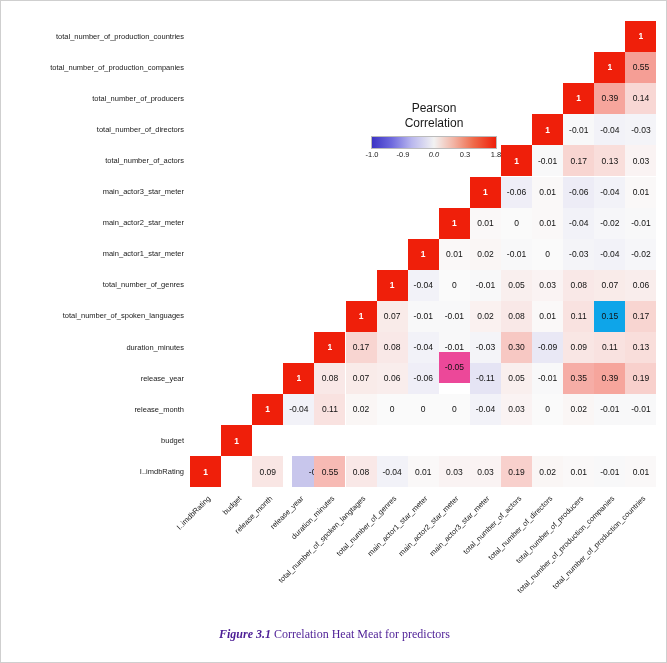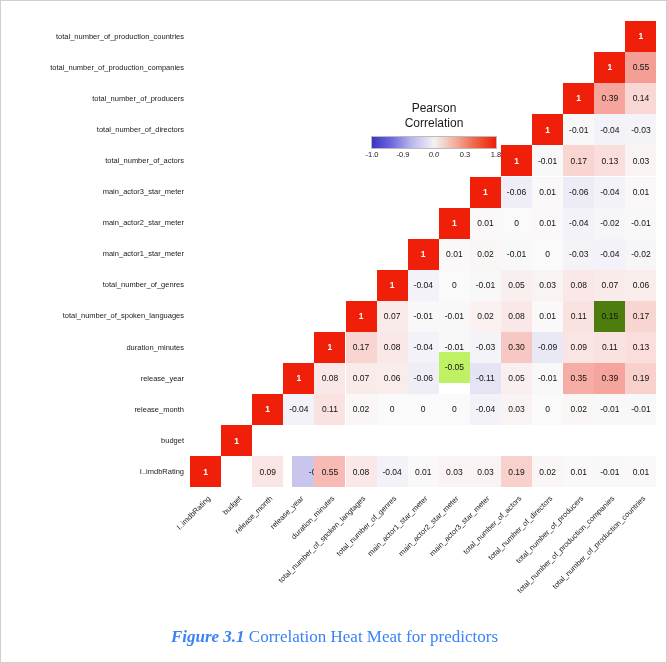--- a/index.html
+++ b/index.html
@@ -93,22 +93,22 @@
     transform: translateX(-50%);
     color: #1a1a1a;
   }
   #caption {
     position: absolute;
     left: 0;
     top: 626px;
     width: 667px;
     text-align: center;
     font-family: "Liberation Serif", serif;
-    font-size: 17px;
-    color: #3b82f6;
+    font-size: 12px;
+    color: #4c1d95;
   }
   #caption .fignum {
     font-style: italic;
     font-weight: bold;
   }
 </style>
 </head>
 <body>
 
 <div id="figure-wrap">
@@ -161,39 +161,39 @@
         <div class="cell" style="left: 593.3px; top: 268.8px; width: 31.1px; height: 31.1px; background: rgb(249, 235, 233);">0.07</div>
         <div class="cell" style="left: 624.4px; top: 268.8px; width: 31.1px; height: 31.1px; background: rgb(249, 237, 236);">0.06</div>
         <div class="cell" style="left: 344.5px; top: 299.9px; width: 31.1px; height: 31.1px; background: rgb(239, 31, 10); color: rgb(255, 255, 255); font-weight: bold;">1</div>
         <div class="cell" style="left: 375.6px; top: 299.9px; width: 31.1px; height: 31.1px; background: rgb(249, 235, 233);">0.07</div>
         <div class="cell" style="left: 406.7px; top: 299.9px; width: 31.1px; height: 31.1px; background: rgb(248, 248, 249);">-0.01</div>
         <div class="cell" style="left: 437.8px; top: 299.9px; width: 31.1px; height: 31.1px; background: rgb(248, 248, 249);">-0.01</div>
         <div class="cell" style="left: 468.9px; top: 299.9px; width: 31.1px; height: 31.1px; background: rgb(250, 241, 240);">0.02</div>
         <div class="cell" style="left: 500px; top: 299.9px; width: 31.1px; height: 31.1px; background: rgb(249, 232, 231);">0.08</div>
         <div class="cell" style="left: 531.1px; top: 299.9px; width: 31.1px; height: 31.1px; background: rgb(250, 248, 248);">0.01</div>
         <div class="cell" style="left: 562.2px; top: 299.9px; width: 31.1px; height: 31.1px; background: rgb(249, 226, 224);">0.11</div>
-        <div class="cell" style="left: 593.3px; top: 299.9px; width: 31.1px; height: 31.1px; background: #4d7c0f;">0.15</div>
+        <div class="cell" style="left: 593.3px; top: 299.9px; width: 31.1px; height: 31.1px; background: #0ea5e9;">0.15</div>
         <div class="cell" style="left: 624.4px; top: 299.9px; width: 31.1px; height: 31.1px; background: rgb(248, 213, 209);">0.17</div>
         <div class="cell" style="left: 313.4px; top: 331px; width: 31.1px; height: 31.1px; background: rgb(239, 31, 10); color: rgb(255, 255, 255); font-weight: bold;">1</div>
         <div class="cell" style="left: 344.5px; top: 331px; width: 31.1px; height: 31.1px; background: rgb(248, 213, 209);">0.17</div>
         <div class="cell" style="left: 375.6px; top: 331px; width: 31.1px; height: 31.1px; background: rgb(249, 232, 231);">0.08</div>
         <div class="cell" style="left: 406.7px; top: 331px; width: 31.1px; height: 31.1px; background: rgb(242, 242, 248);">-0.04</div>
         <div class="cell" style="left: 437.8px; top: 331px; width: 31.1px; height: 31.1px; background: rgb(248, 248, 249);">-0.01</div>
         <div class="cell" style="left: 468.9px; top: 331px; width: 31.1px; height: 31.1px; background: rgb(244, 244, 248);">-0.03</div>
         <div class="cell" style="left: 500px; top: 331px; width: 31.1px; height: 31.1px; background: rgb(247, 200, 195);">0.30</div>
         <div class="cell" style="left: 531.1px; top: 331px; width: 31.1px; height: 31.1px; background: rgb(233, 232, 245);">-0.09</div>
         <div class="cell" style="left: 562.2px; top: 331px; width: 31.1px; height: 31.1px; background: rgb(249, 230, 228);">0.09</div>
         <div class="cell" style="left: 593.3px; top: 331px; width: 31.1px; height: 31.1px; background: rgb(249, 226, 224);">0.11</div>
         <div class="cell" style="left: 624.4px; top: 331px; width: 31.1px; height: 31.1px; background: rgb(249, 222, 219);">0.13</div>
         <div class="cell" style="left: 282.3px; top: 362.1px; width: 31.1px; height: 31.1px; background: rgb(239, 31, 10); color: rgb(255, 255, 255); font-weight: bold;">1</div>
         <div class="cell" style="left: 313.4px; top: 362.1px; width: 31.1px; height: 31.1px; background: rgb(249, 232, 231);">0.08</div>
         <div class="cell" style="left: 344.5px; top: 362.1px; width: 31.1px; height: 31.1px; background: rgb(249, 235, 233);">0.07</div>
         <div class="cell" style="left: 375.6px; top: 362.1px; width: 31.1px; height: 31.1px; background: rgb(249, 237, 236);">0.06</div>
         <div class="cell" style="left: 406.7px; top: 362.1px; width: 31.1px; height: 31.1px; background: rgb(239, 238, 247);">-0.06</div>
-        <div class="cell" style="left: 437.8px; top: 351px; width: 31.1px; height: 31.1px; background: #bef264;">-0.05</div>
+        <div class="cell" style="left: 437.8px; top: 351px; width: 31.1px; height: 31.1px; background: #ec4899;">-0.05</div>
         <div class="cell" style="left: 468.9px; top: 362.1px; width: 31.1px; height: 31.1px; background: rgb(229, 228, 244);">-0.11</div>
         <div class="cell" style="left: 500px; top: 362.1px; width: 31.1px; height: 31.1px; background: rgb(249, 239, 238);">0.05</div>
         <div class="cell" style="left: 531.1px; top: 362.1px; width: 31.1px; height: 31.1px; background: rgb(248, 248, 249);">-0.01</div>
         <div class="cell" style="left: 562.2px; top: 362.1px; width: 31.1px; height: 31.1px; background: rgb(246, 173, 166);">0.35</div>
         <div class="cell" style="left: 593.3px; top: 362.1px; width: 31.1px; height: 31.1px; background: rgb(246, 165, 156);">0.39</div>
         <div class="cell" style="left: 624.4px; top: 362.1px; width: 31.1px; height: 31.1px; background: rgb(248, 208, 204);">0.19</div>
         <div class="cell" style="left: 251.2px; top: 393.2px; width: 31.1px; height: 31.1px; background: rgb(239, 31, 10); color: rgb(255, 255, 255); font-weight: bold;">1</div>
         <div class="cell" style="left: 282.3px; top: 393.2px; width: 31.1px; height: 31.1px; background: rgb(242, 242, 248);">-0.04</div>
         <div class="cell" style="left: 313.4px; top: 393.2px; width: 31.1px; height: 31.1px; background: rgb(249, 226, 224);">0.11</div>
         <div class="cell" style="left: 344.5px; top: 393.2px; width: 31.1px; height: 31.1px; background: rgb(250, 246, 245);">0.02</div>

